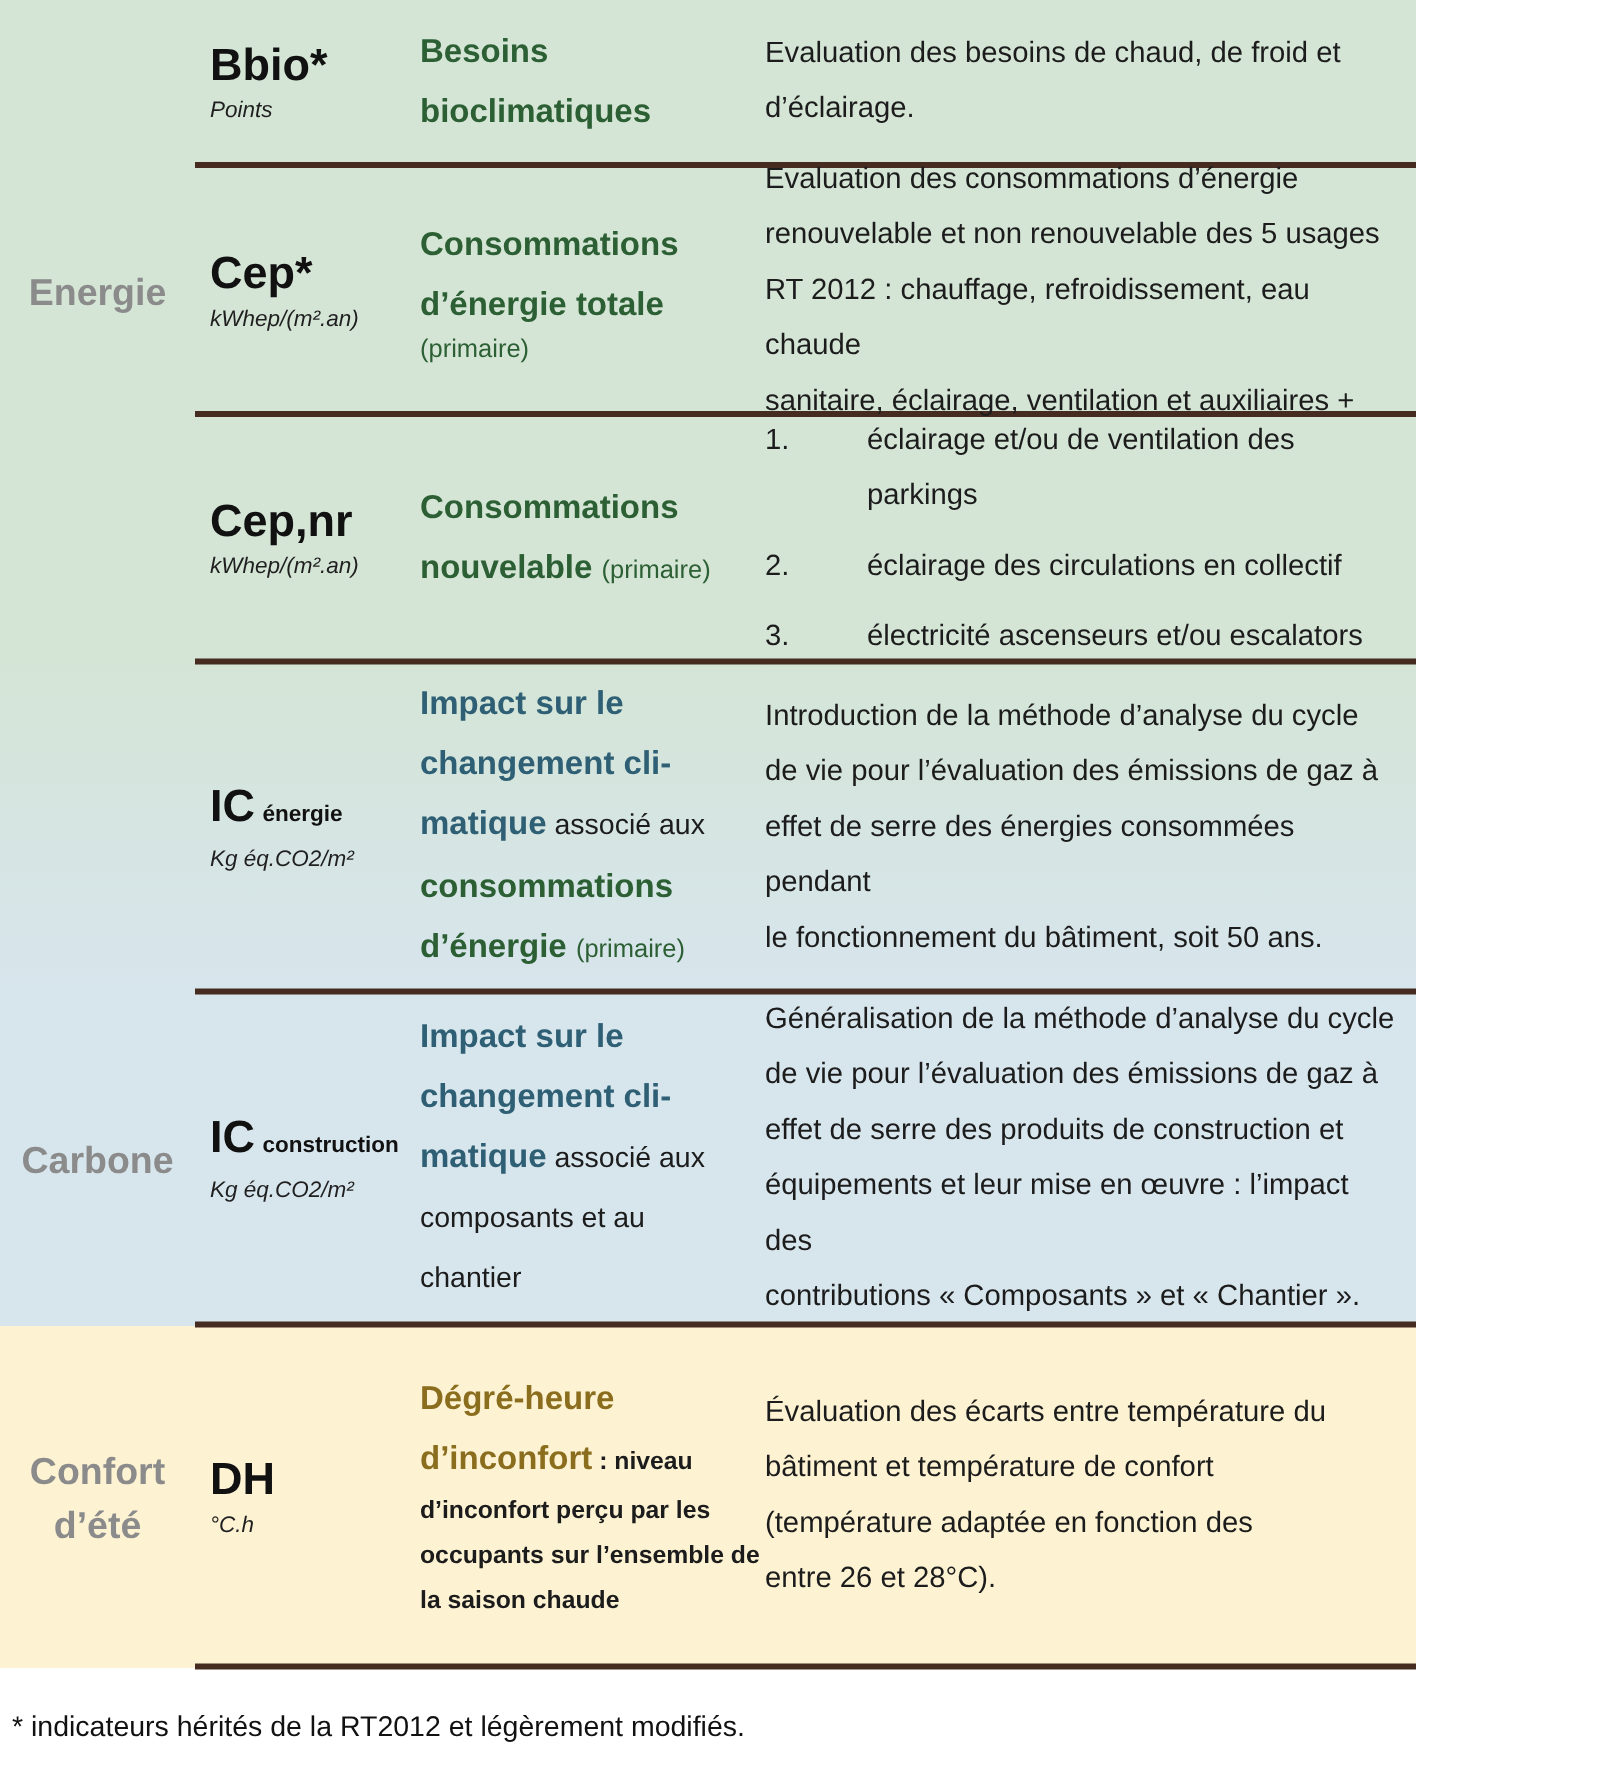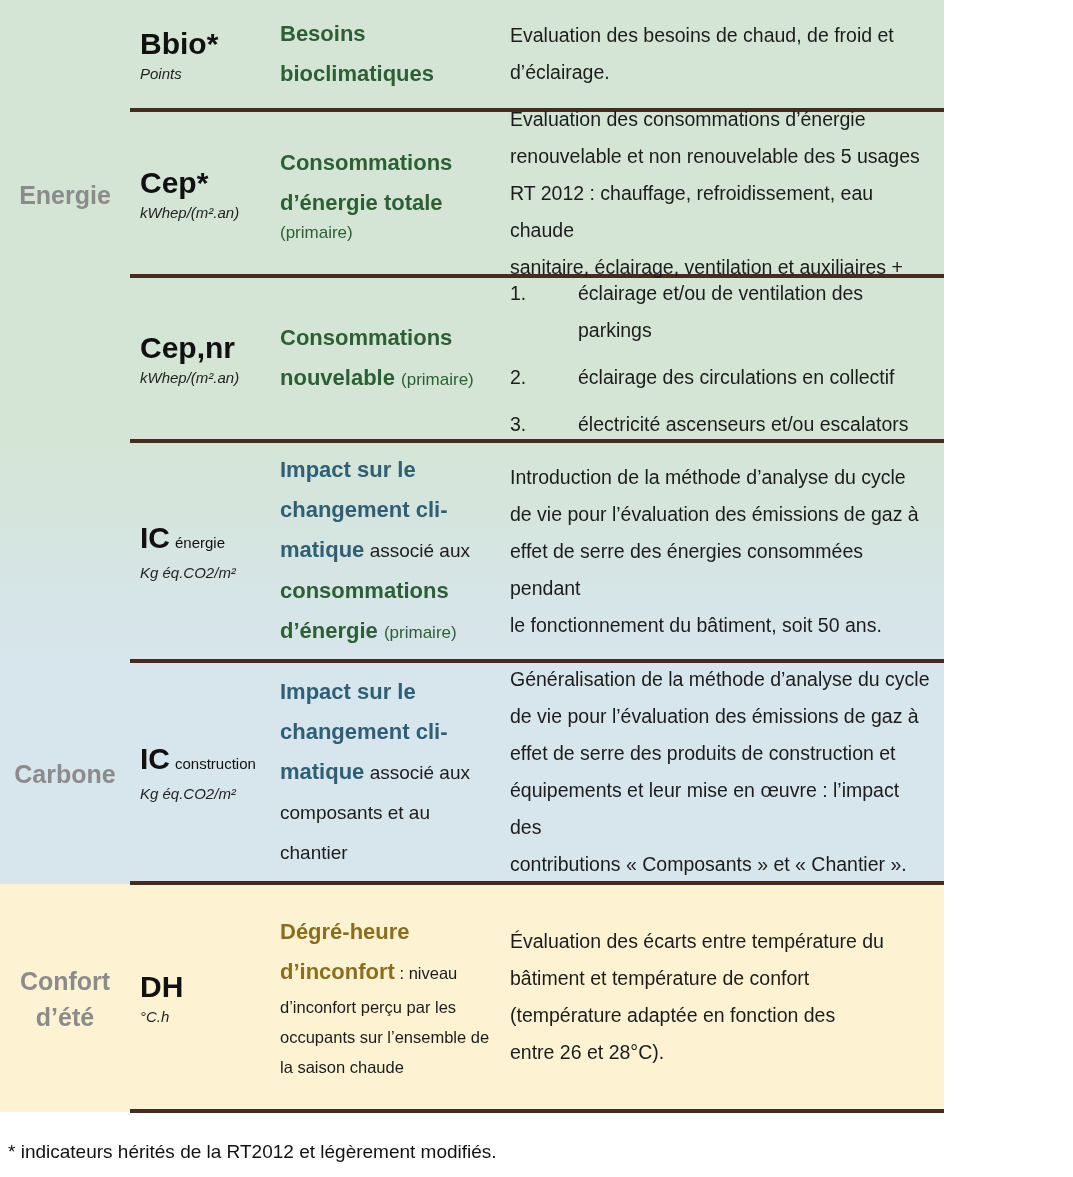--- a/index.html
+++ b/index.html
@@ -33,32 +33,32 @@
   .row-cepnr{height:165px;}
   .row-icen{height:220px;}
   .row-icco{height:222px;}
   .row-dh{height:228px;}
 
   .col-ind{width:150px;flex:0 0 150px;padding-left:10px;box-sizing:border-box;}
   .col-name{width:230px;flex:0 0 230px;box-sizing:border-box;}
   .col-desc{flex:1;padding-right:14px;font-size:19.5px;line-height:37px;color:var(--text);}
 
   .ind-main{font-size:30px;font-weight:700;color:#111;line-height:34px;}
-  .ind-sub{font-size:15px;font-weight:400;color:#111;margin-left:5px;}
+  .ind-sub{font-size:15px;font-weight:700;color:#111;margin-left:5px;}
   .ind-unit{font-size:15px;font-style:italic;margin-top:4px;color:#1f1f1f;}
 
   .section-label{font-size:25px;font-weight:700;color:var(--section-gray);text-align:center;line-height:36px;}
 
   .name-line{font-size:22px;font-weight:700;line-height:40px;}
   .green{color:var(--heading-green);}
   .teal{color:var(--heading-teal);}
   .olive{color:var(--heading-olive);}
   .note{font-size:17px;font-weight:400;}
   .plain{font-size:19px;font-weight:400;color:var(--text);}
-  .small-plain{font-size:16.5px;font-weight:400;line-height:30px;color:var(--text);}
+  .small-plain{font-size:16.5px;font-weight:700;line-height:30px;color:var(--text);}
 
   .list-item{display:flex;margin-bottom:10px;}
   .list-item:last-child{margin-bottom:0;}
   .list-num{width:68px;flex:0 0 68px;}
 
   .footer{height:64px;display:flex;align-items:center;background:#fff;}
   .footnote{font-size:19px;color:#111;padding-left:8px;margin-top:14px;}
 </style>
 </head>
 <body>

